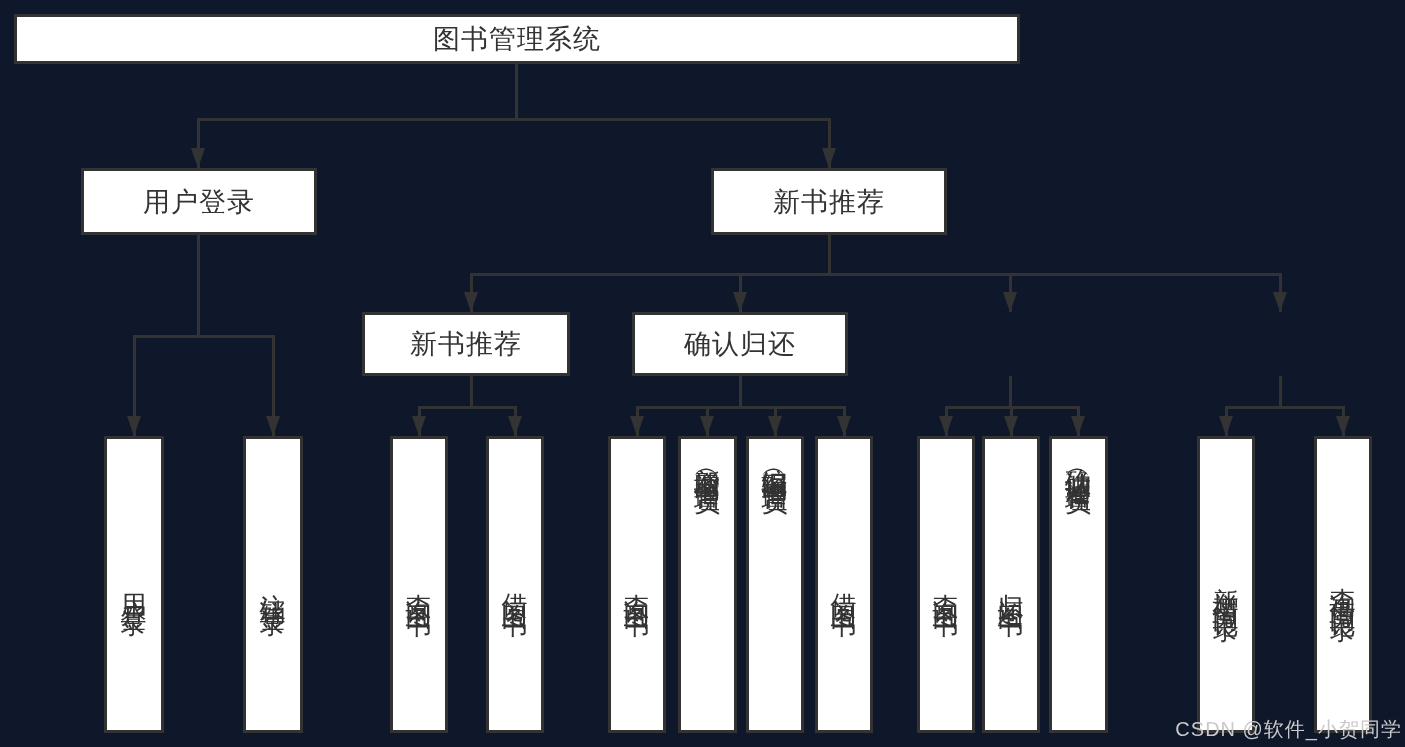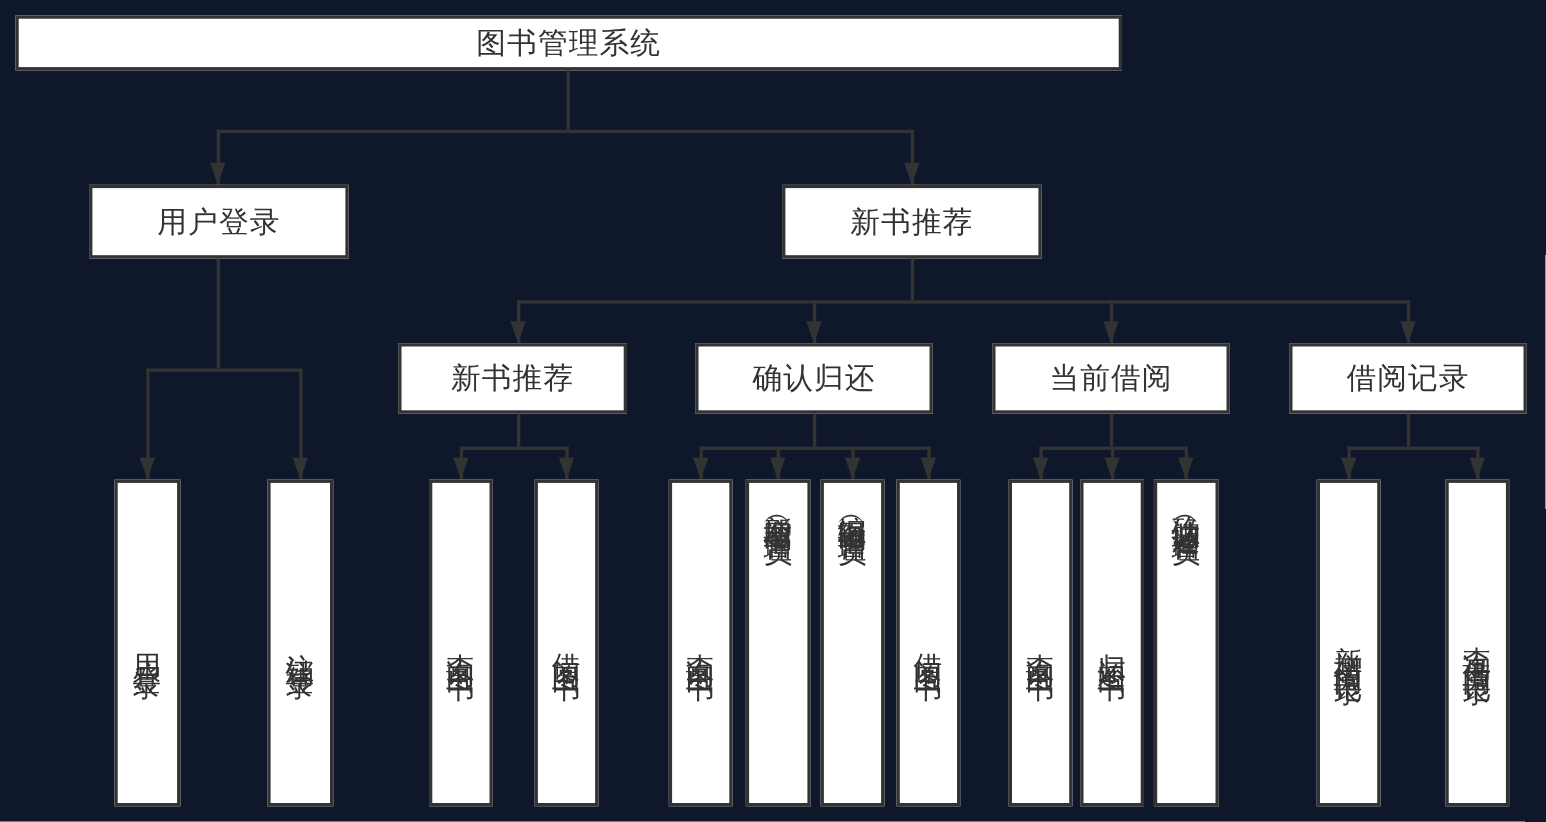--- a/index.html
+++ b/index.html
@@ -87,26 +87,20 @@
   <div class="arrowhead" style="left:1003px;top:292px;"></div>
   <div class="line" style="left:1279px;top:273px;width:3px;height:39px;"></div>
   <div class="arrowhead" style="left:1273px;top:292px;"></div>
 
   <div class="box hlabel" style="left:362px;top:312px;width:208px;height:64px;">
     <span>新书推荐</span>
   </div>
   <div class="box hlabel" style="left:632px;top:312px;width:216px;height:64px;">
     <span>确认归还</span>
   </div>
-  <div class="box hlabel" style="left:902px;top:312px;width:216px;height:64px;">
-    <span>当前借阅</span>
-  </div>
-  <div class="box hlabel" style="left:1172px;top:312px;width:216px;height:64px;">
-    <span>借阅记录</span>
-  </div>
 
   <div class="line" style="left:470px;top:376px;width:3px;height:30px;"></div>
   <div class="line" style="left:418px;top:406px;width:99px;height:3px;"></div>
   <div class="line" style="left:418px;top:406px;width:3px;height:30px;"></div>
   <div class="arrowhead" style="left:412px;top:416px;"></div>
   <div class="line" style="left:514px;top:406px;width:3px;height:30px;"></div>
   <div class="arrowhead" style="left:508px;top:416px;"></div>
 
   <div class="line" style="left:739px;top:376px;width:3px;height:30px;"></div>
   <div class="line" style="left:636px;top:406px;width:210px;height:3px;"></div>
@@ -172,14 +166,15 @@
     <span class="vtext">确认归还（管理员）</span>
   </div>
 
   <div class="box leaf" style="left:1197px;top:436px;width:58px;height:297px;">
     <span class="vtext">新增借阅记录</span>
   </div>
   <div class="box leaf" style="left:1314px;top:436px;width:58px;height:297px;">
     <span class="vtext">查询借阅记录</span>
   </div>
 
+  <div class="watermark">CSDN @软件_小贺同学</div>
 
 </div>
 
 </body></html>

